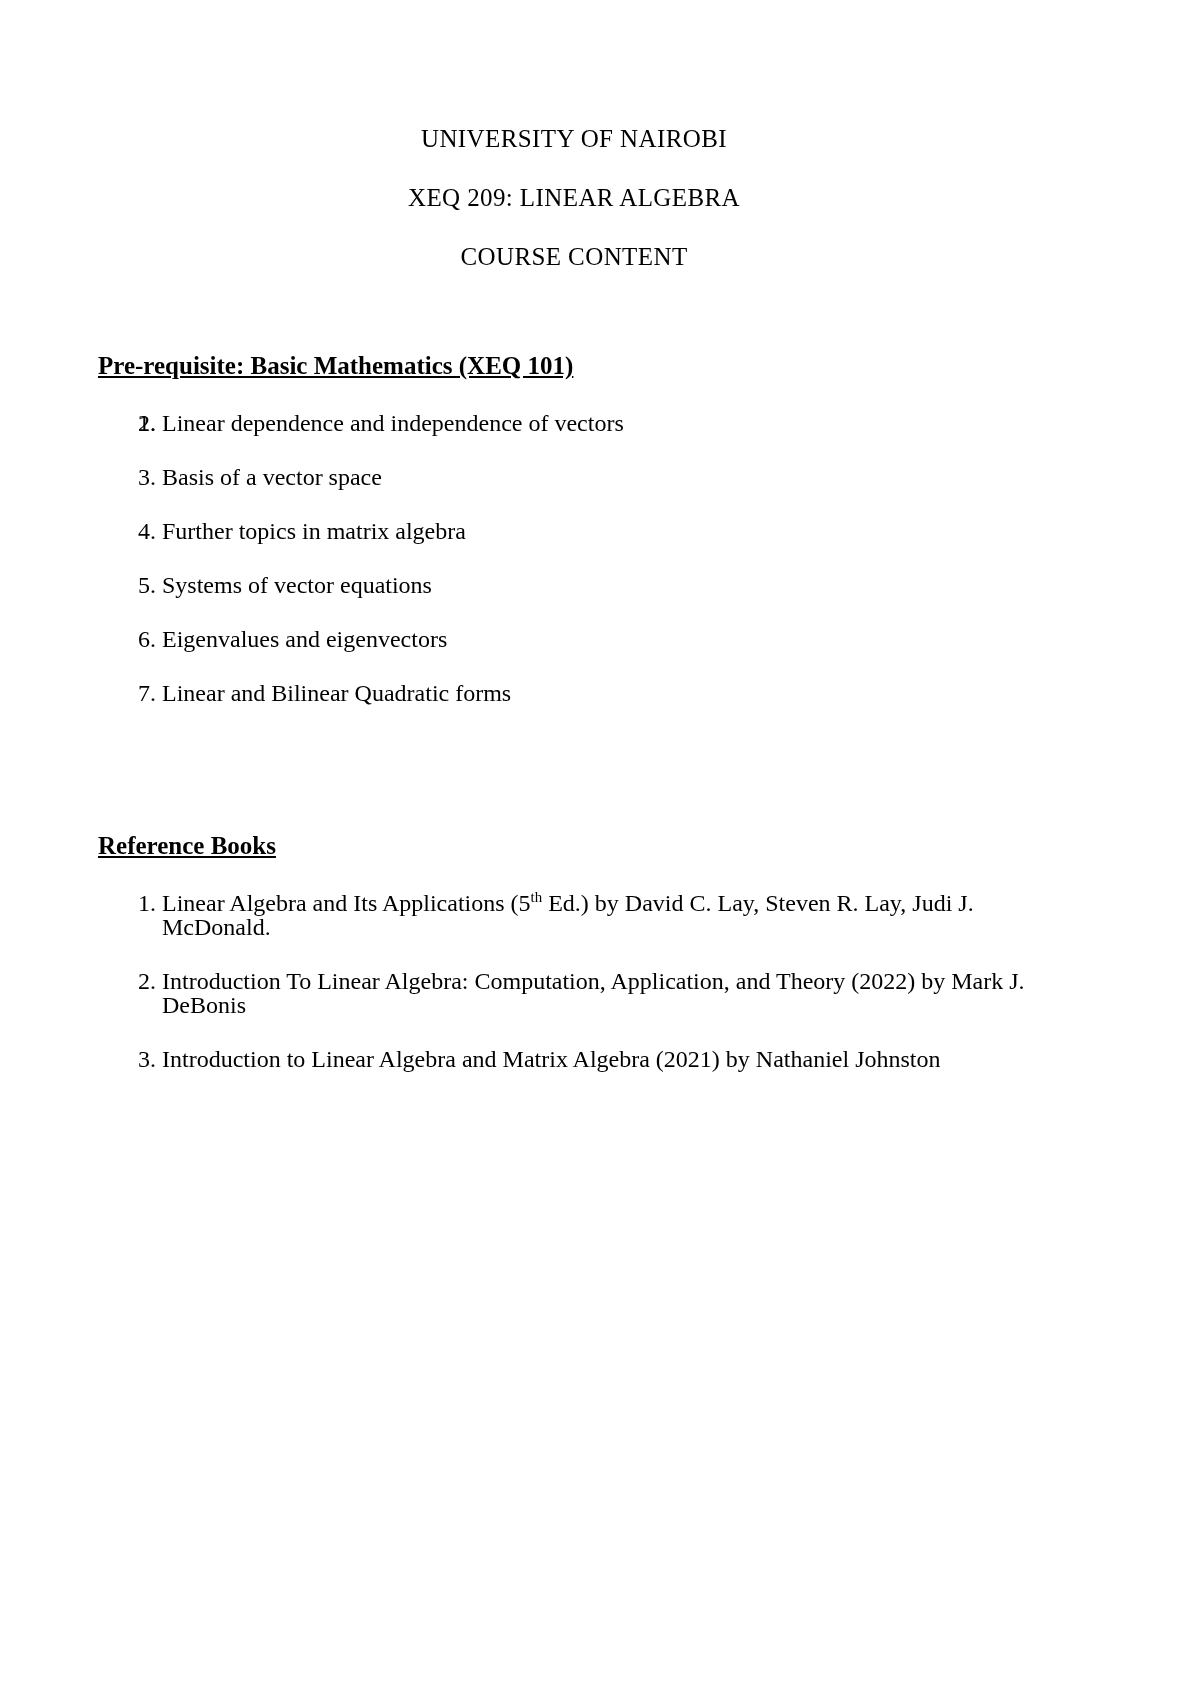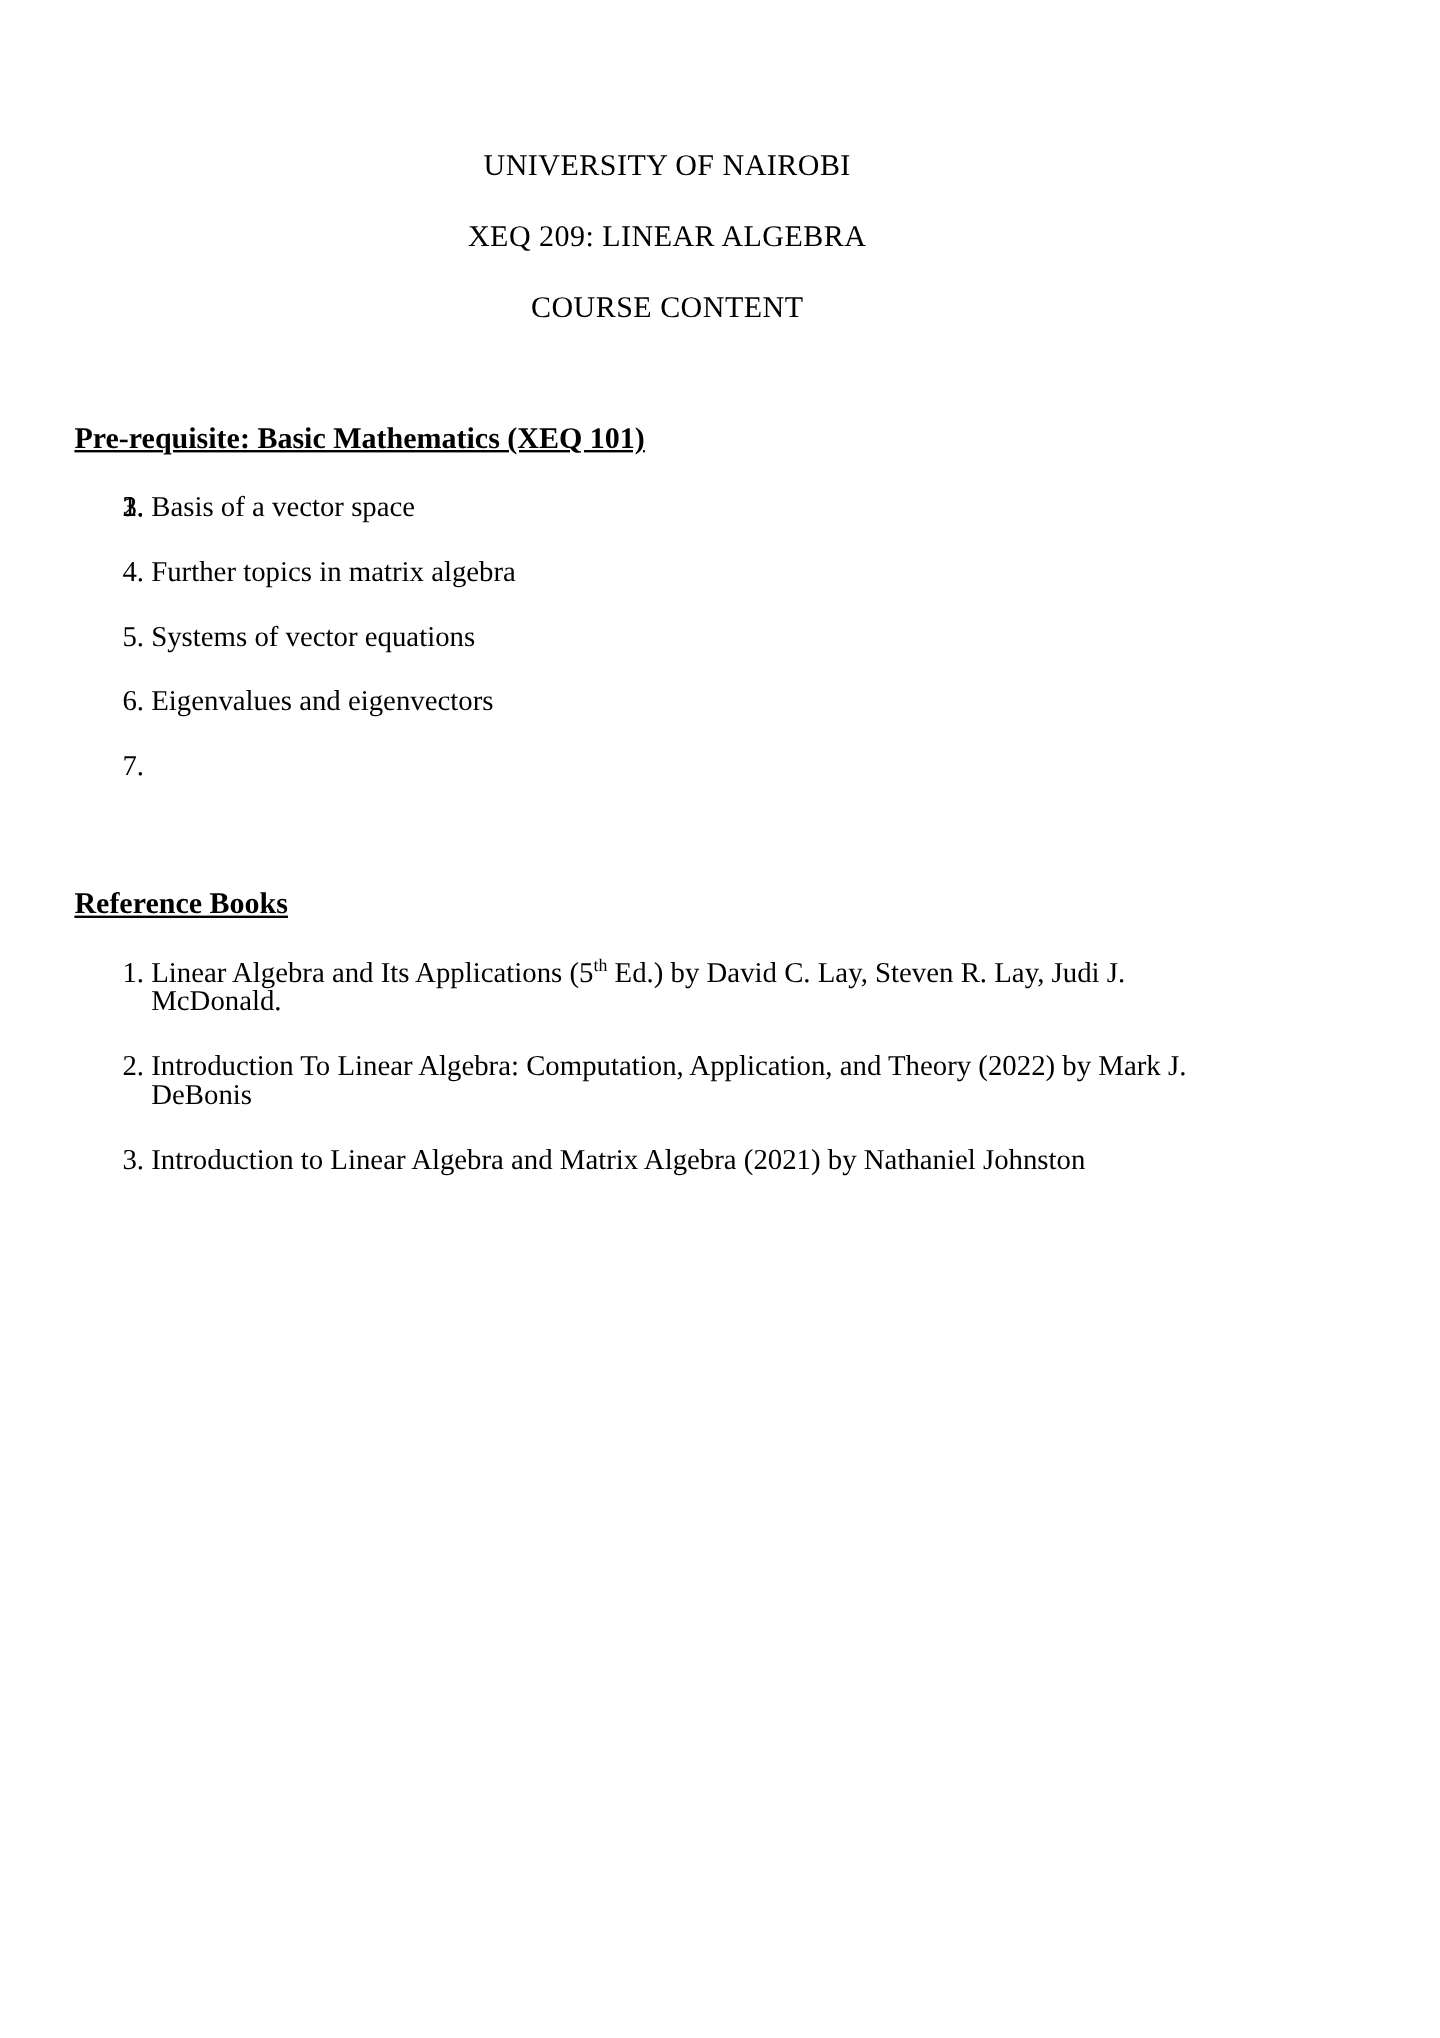--- a/index.html
+++ b/index.html
@@ -12,21 +12,21 @@
     height: 1698px;
     font-family: "Liberation Serif", "DejaVu Serif", serif;
     color: #000000;
     position: relative;
     overflow: hidden;
   }
   .page {
     width: 1200px;
     height: 1698px;
     box-sizing: border-box;
-    padding: 118px 150px 0 62px;
+    padding: 118px 150px 0 98px;
     position: relative;
   }
   .title-block {
     text-align: center;
   }
   .title-line {
     font-size: 25px;
     letter-spacing: 0.4px;
     line-height: 1.0;
     margin: 0 0 34px 0;
@@ -111,39 +111,41 @@
 
   <div>
     <div class="section-head prereq">Pre-requisite: Basic Mathematics (XEQ 101)</div>
 
     <ol class="numbered topics">
       <li>
         <span class="num">1.</span>
       </li>
       <li>
         <span class="num">2.</span>
+        <span>Linear dependence and independence of vectors</span>
       </li>
       <li>
         <span class="num">3.</span>
         <span>Basis of a vector space</span>
       </li>
       <li>
         <span class="num">4.</span>
         <span>Further topics in matrix algebra</span>
       </li>
       <li>
         <span class="num">5.</span>
         <span>Systems of vector equations</span>
       </li>
       <li>
         <span class="num">6.</span>
         <span>Eigenvalues and eigenvectors</span>
       </li>
       <li>
         <span class="num">7.</span>
+        <span>Linear and Bilinear Quadratic forms</span>
       </li>
     </ol>
   </div>
 
   <div>
     <div class="section-head refs">Reference Books</div>
 
     <ol class="numbered refs-list">
       <li>
         <span class="num">1.</span>

